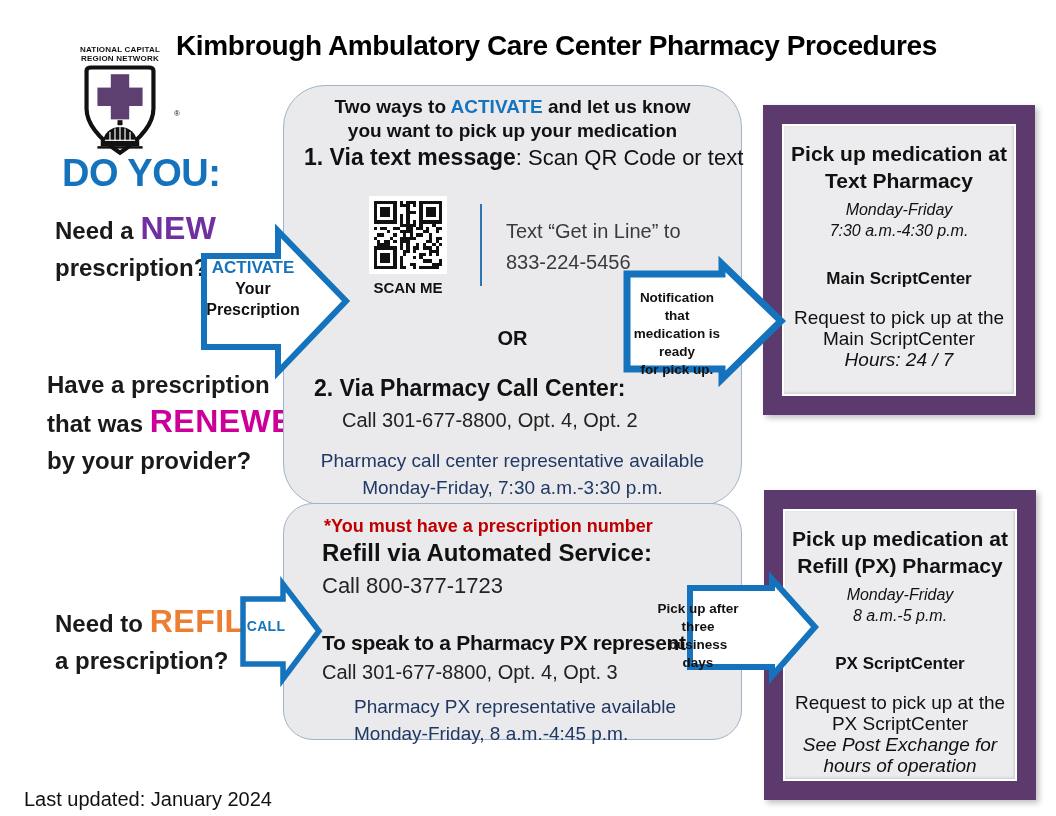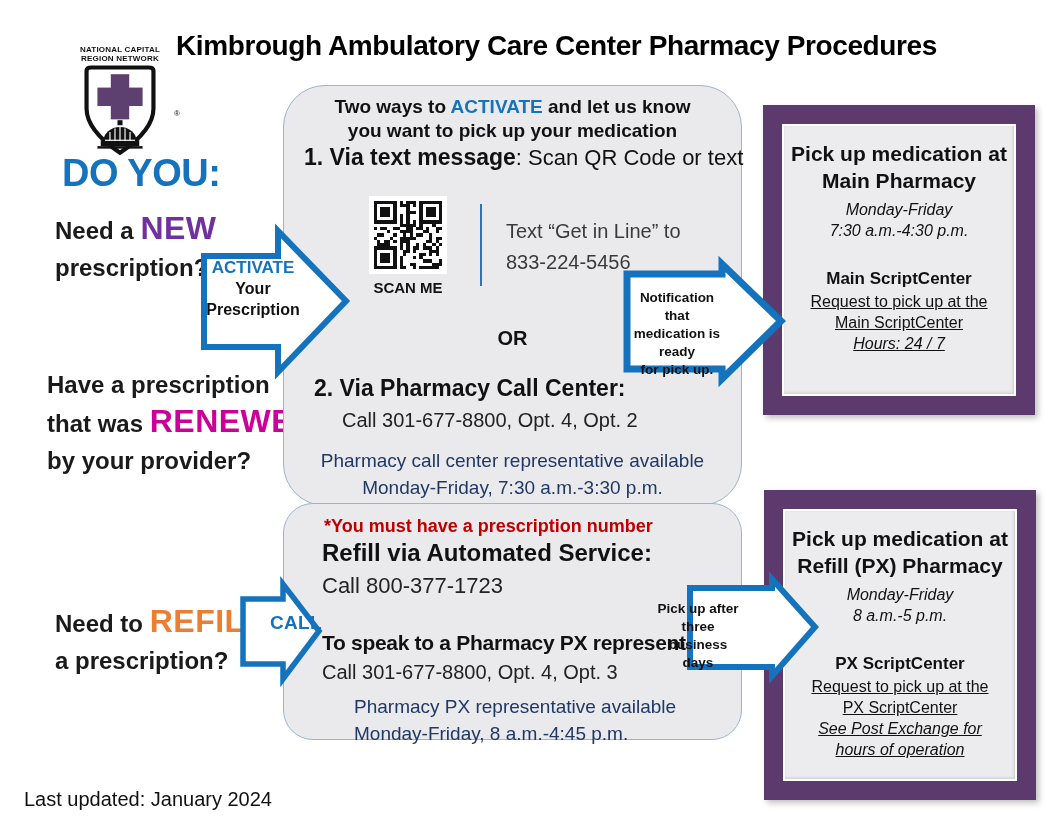--- a/index.html
+++ b/index.html
@@ -60,37 +60,37 @@
 
   
   .arrow{position:absolute;z-index:2;}
   .arrow svg{display:block;overflow:visible;}
   .arrow polygon{fill:#fff;stroke:var(--blue);stroke-linejoin:miter;}
   .arrow .atext{position:absolute;text-align:center;font-weight:bold;color:#111;}
   .arr-activate{left:201px;top:225px;width:149px;height:153px;}
   .arr-activate .atext{left:2px;top:32px;width:100px;font-size:16px;line-height:21px;}
   .arr-activate .atext .hl{color:var(--blue);font-size:17px;}
   .arr-call{left:240px;top:580px;width:82px;height:103px;}
-  .arr-call .atext{left:0;top:32px;width:52px;font-size:19px;color:var(--blue);letter-spacing:.3px;padding-left:30px;}
+  .arr-call .atext{left:0;top:38px;width:52px;font-size:14px;color:var(--blue);letter-spacing:.3px;}
   .arr-notify{left:623px;top:260px;width:162px;height:123px;}
   .arr-notify .atext{left:4px;top:29px;width:100px;font-size:13.5px;line-height:18px;}
   .arr-pickup{left:653px;top:575px;width:132px;height:105px;padding-left:34px;}
   .arr-pickup .atext{left:3px;top:25px;width:84px;font-size:13.5px;line-height:18px;}
 
   
   .pframe{position:absolute;width:272px;height:310px;background:var(--frame);padding:19px;z-index:1;
     box-shadow:3px 3px 6px rgba(0,0,0,.25);}
   .pframe-top{left:763px;top:105px;}
   .pframe-bottom{left:764px;top:490px;}
   .ppanel{width:100%;height:100%;background:#ECECEE;border:2px solid #fff;box-shadow:inset -1px -1px 3px rgba(0,0,0,.15);
     text-align:center;color:#111;}
   .ppanel .ptitle{margin-top:14px;font-size:21px;font-weight:bold;line-height:27px;}
   .ppanel .phours{margin-top:5px;font-size:16px;line-height:21px;font-style:italic;}
   .ppanel .pcenter{margin-top:28px;font-size:17px;font-weight:bold;}
-  .ppanel .plines{margin-top:2px;font-size:16px;line-height:21px;text-decoration:underline;}
+  .ppanel .plines{margin-top:18px;font-size:19px;line-height:21px;}
   .ppanel .pitalic{font-style:italic;}
 
   .last-updated{position:absolute;left:24px;top:788px;font-size:20px;color:#111;text-align:right;}
 </style>
 </head>
 <body>
 
 <div class="canvas">
 
   <div class="logo">
@@ -441,21 +441,21 @@
       <span>Pick up after</span><br>
       <span>three business</span><br>
       <span>days</span>
     </div>
   </div>
 
   <div class="pframe pframe-top">
     <div class="ppanel">
       <div class="ptitle">
         <span>Pick up medication at</span><br>
-        <span>Main Pharmacy</span>
+        <span>Text Pharmacy</span>
       </div>
       <div class="phours">
         <span>Monday-Friday</span><br>
         <span>7:30 a.m.-4:30 p.m.</span>
       </div>
       <div class="pcenter">Main ScriptCenter</div>
       <div class="plines">
         <span>Request to pick up at the</span><br>
         <span>Main ScriptCenter</span><br>
         <span class="pitalic">Hours: 24 / 7</span>

